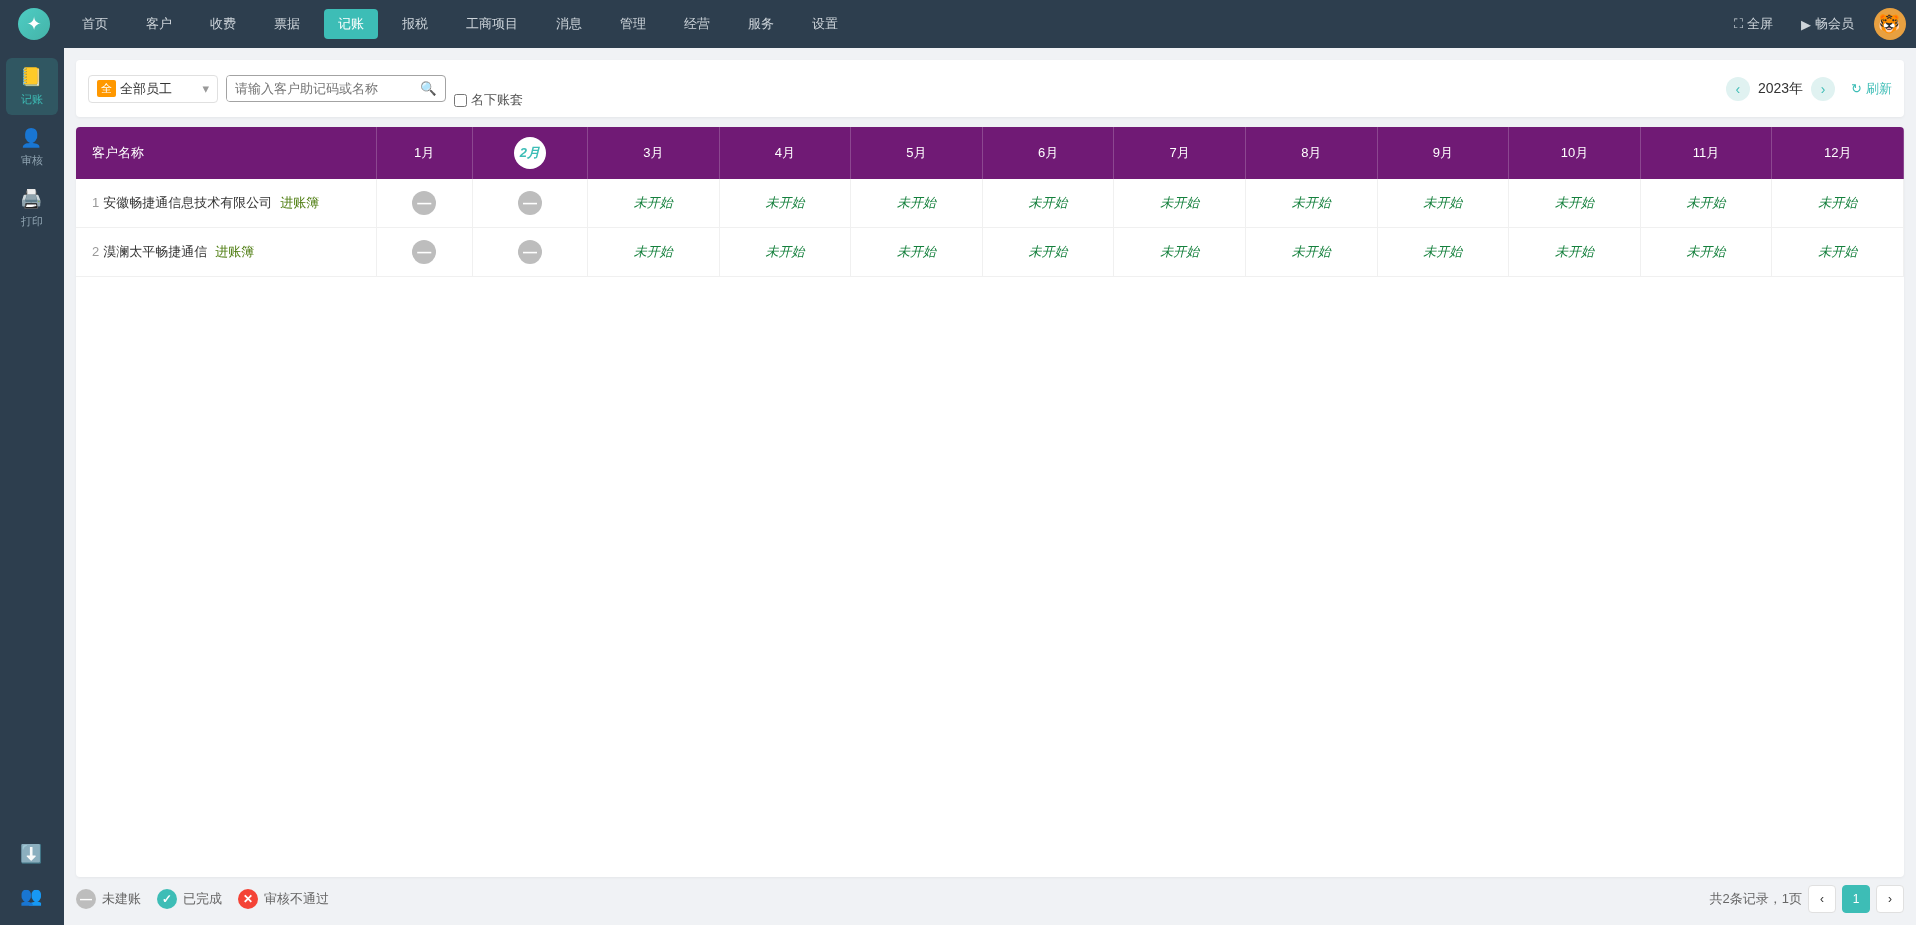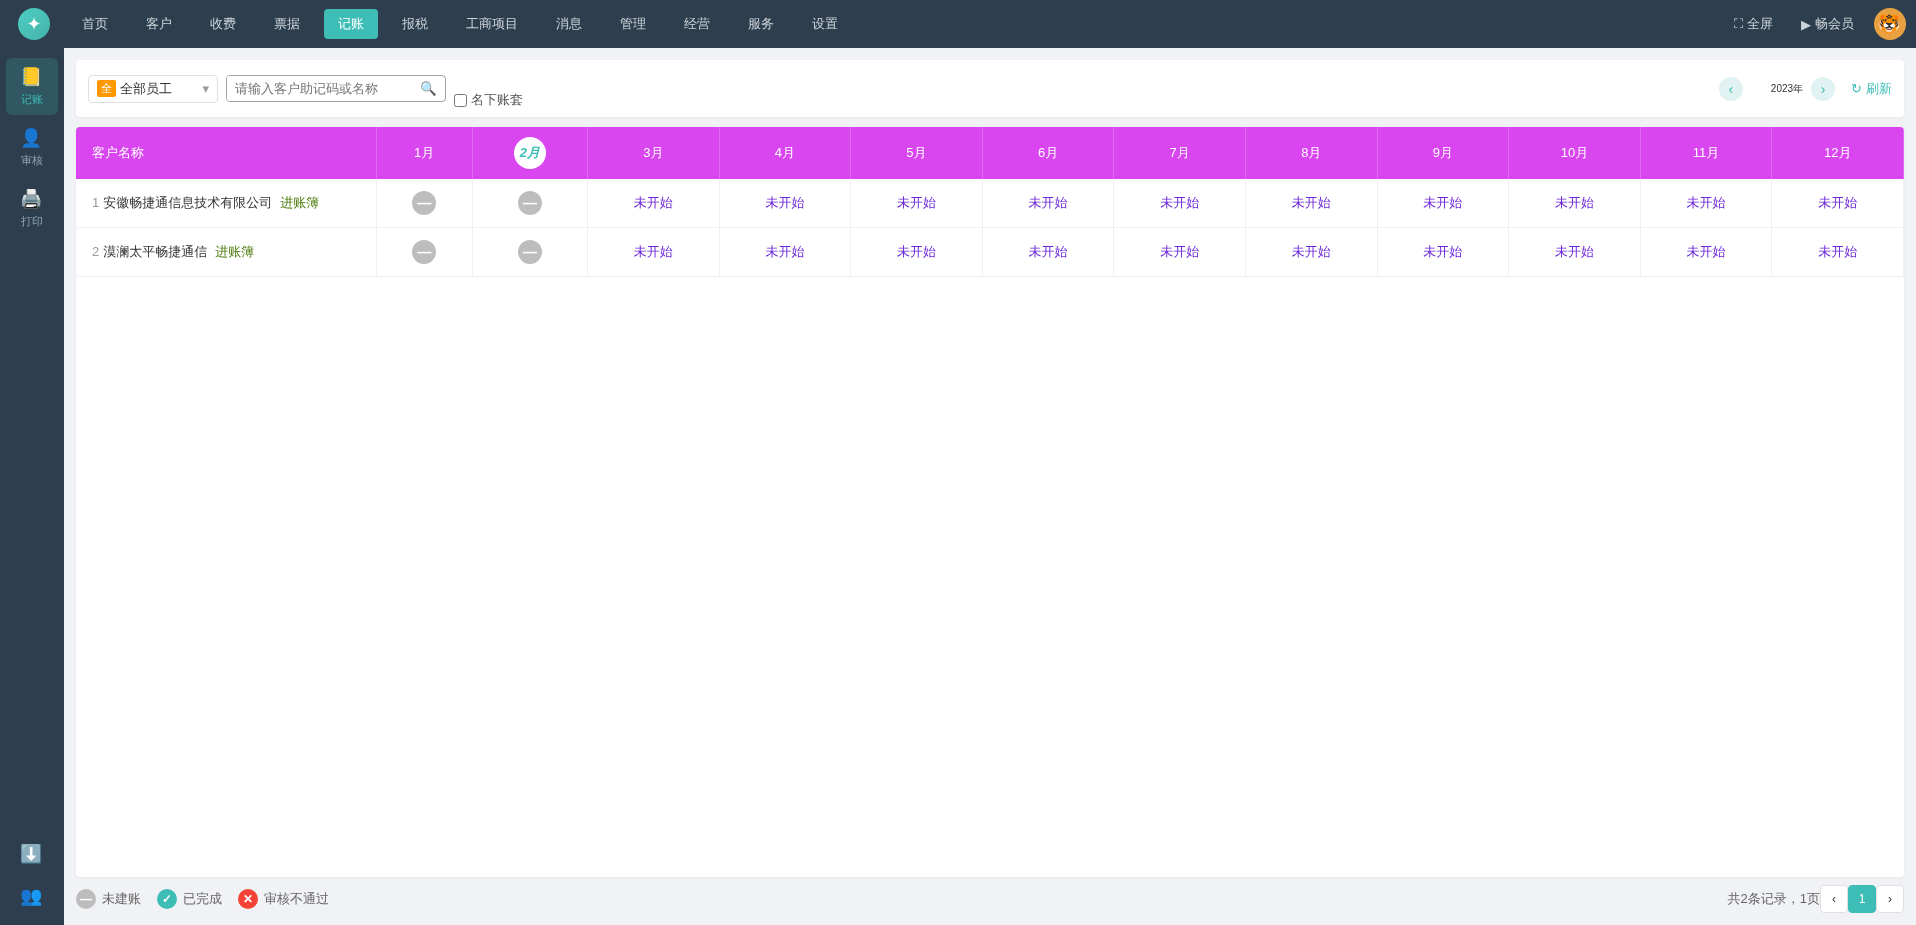--- a/index.html
+++ b/index.html
@@ -208,21 +208,21 @@
       border-radius: 50%;
       background: #e0f2f1;
       border: none;
       cursor: pointer;
       display: flex;
       align-items: center;
       justify-content: center;
       color: #3dbdb6;
       font-size: 14px;
     }
-    .year-text { font-size: 10px; color: #333; font-weight: 500; margin-left: 20px; }
+    .year-text { font-size: 14px; color: #333; font-weight: 500; }
     .refresh-btn {
       margin-left: 8px;
       color: #3dbdb6;
       cursor: pointer;
       font-size: 13px;
       display: flex;
       align-items: center;
       gap: 4px;
       border: none;
       background: none;
@@ -235,21 +235,21 @@
       background: white;
       border-radius: 4px;
       box-shadow: 0 1px 3px rgba(0,0,0,0.05);
     }
     table {
       width: 100%;
       border-collapse: collapse;
       min-width: 900px;
     }
     thead tr th {
-      background: #d946ef;
+      background: #701a75;
       color: white;
       padding: 10px 8px;
       text-align: center;
       font-weight: 500;
       font-size: 13px;
       border-right: 1px solid rgba(255,255,255,0.2);
       white-space: nowrap;
     }
     thead tr th:first-child {
       text-align: left;
@@ -295,21 +295,21 @@
       align-items: center;
       justify-content: center;
       width: 24px;
       height: 24px;
       border-radius: 50%;
       background: #bdbdbd;
       color: white;
       font-size: 14px;
       font-weight: bold;
     }
-    .not-started { color: #6d28d9; font-size: 13px; }
+    .not-started { color: #15803d; font-size: 13px; font-style: italic; }
 
     
     .status-bar {
       display: flex;
       align-items: center;
       gap: 16px;
       padding: 8px 0 0 0;
       font-size: 13px;
       color: #666;
     }
@@ -328,20 +328,21 @@
       font-size: 12px;
       font-weight: bold;
     }
     .legend-not-started { background: #bdbdbd; color: white; }
     .legend-complete { background: #3dbdb6; color: white; }
     .legend-failed { background: #f44336; color: white; }
     .pagination {
       margin-left: auto;
       display: flex;
       align-items: center;
+      gap: 6px;
       font-size: 13px;
       color: #666;
     }
     .page-btn {
       width: 28px;
       height: 28px;
       border: 1px solid #e0e0e0;
       border-radius: 4px;
       background: white;
       cursor: pointer;

